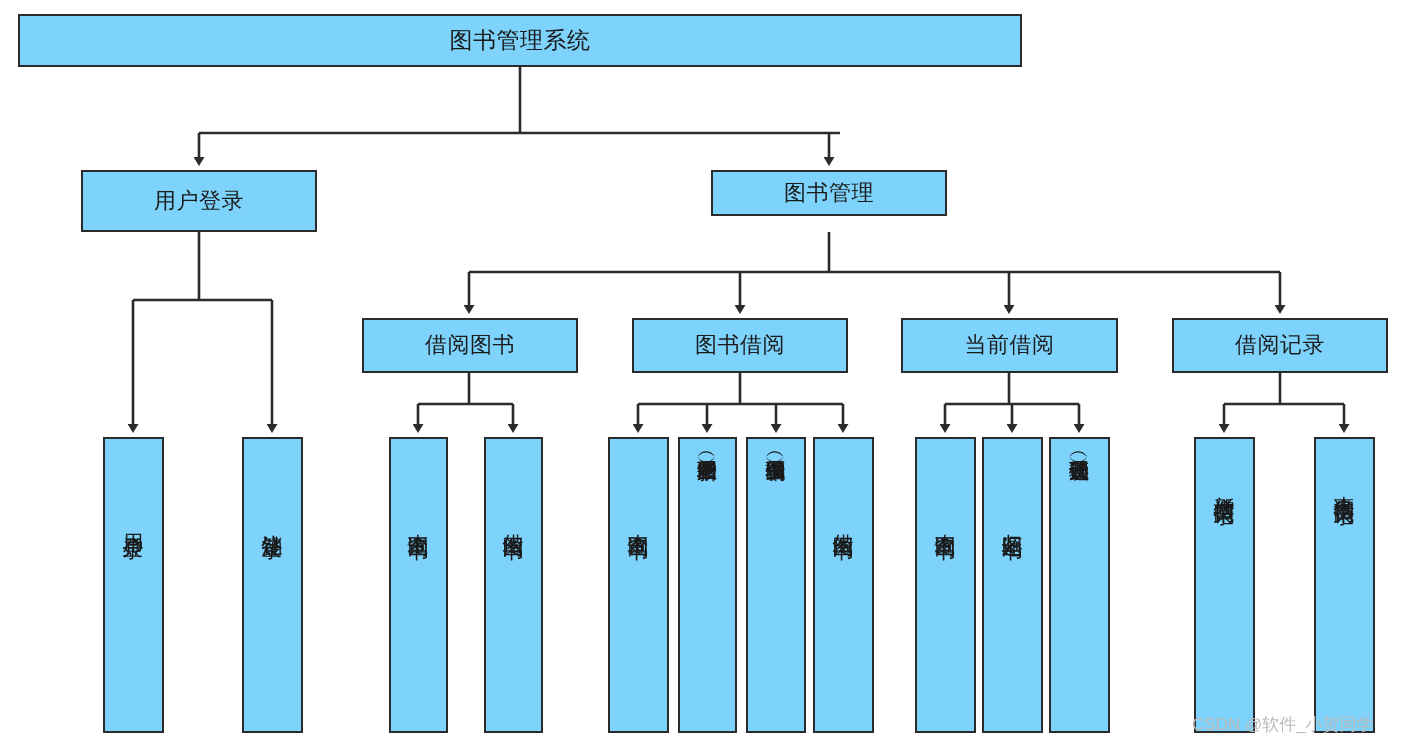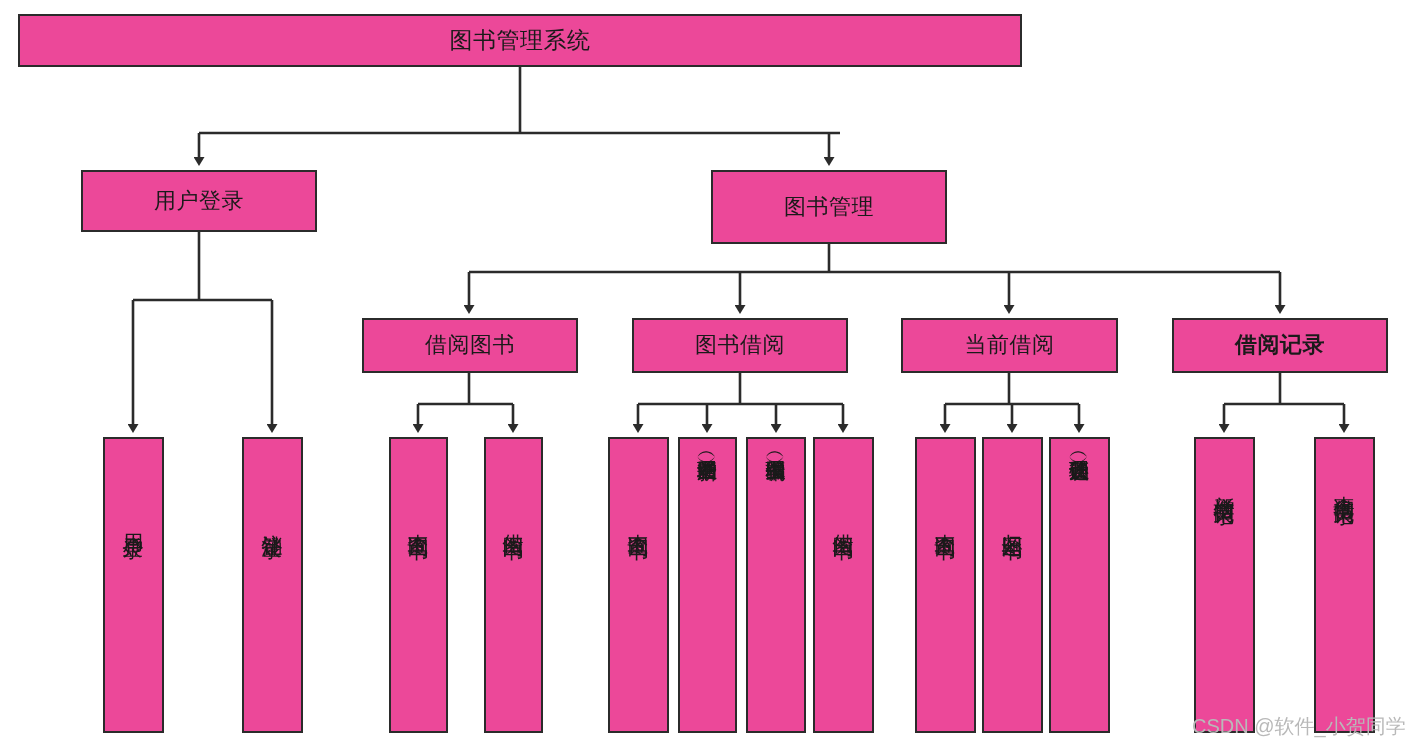--- a/index.html
+++ b/index.html
@@ -22,21 +22,21 @@
     position: absolute;
     left: 0;
     top: 0;
     width: 1405px;
     height: 747px;
     pointer-events: none;
   }
   .node {
     position: absolute;
     box-sizing: border-box;
-    background: #ec4899;
+    background: #7dd3fc;
     border: 2px solid #2b2b2b;
     display: flex;
     align-items: center;
     justify-content: center;
     color: #1a1a1a;
     z-index: 2;
   }
   .node .node-label {
     display: block;
     text-align: center;
@@ -64,21 +64,21 @@
     white-space: nowrap;
   }
   .node.vert.tall-text .node-label {
     font-size: 20px;
     letter-spacing: 0px;
   }
   .watermark {
     position: absolute;
     left: 1192px;
     top: 713px;
-    font-size: 20px;
+    font-size: 17px;
     color: #b9b9b9;
     white-space: nowrap;
     z-index: 5;
     font-family: "Liberation Sans", "DejaVu Sans", sans-serif;
   }
 </style>
 </head>
 <body>
 
 <div id="diagram-root">
@@ -133,34 +133,34 @@
     </g>
   </svg>
 
   <div class="node root horiz" style="left:18px; top:14px; width:1004px; height:53px;">
     <span class="node-label">图书管理系统</span>
   </div>
 
   <div class="node horiz" style="left:81px; top:170px; width:236px; height:62px;">
     <span class="node-label">用户登录</span>
   </div>
-  <div class="node horiz" style="left:711px; top:170px; width:236px; height:74px;">
+  <div class="node horiz" style="left:711px; top:170px; width:236px; height:46px;">
     <span class="node-label">图书管理</span>
   </div>
 
   <div class="node horiz" style="left:362px; top:318px; width:216px; height:55px;">
     <span class="node-label">借阅图书</span>
   </div>
   <div class="node horiz" style="left:901px; top:318px; width:217px; height:55px;">
     <span class="node-label">当前借阅</span>
   </div>
   <div class="node horiz" style="left:632px; top:318px; width:216px; height:55px;">
     <span class="node-label">图书借阅</span>
   </div>
-  <div class="node horiz" style="left:1172px; top:318px; width:216px; height:55px;font-weight:bold;">
+  <div class="node horiz" style="left:1172px; top:318px; width:216px; height:55px;">
     <span class="node-label">借阅记录</span>
   </div>
 
   <div class="node vert" style="left:103px; top:437px; width:61px; height:296px; padding-top:78px;">
     <span class="node-label">用户登录</span>
   </div>
   <div class="node vert" style="left:242px; top:437px; width:61px; height:296px; padding-top:78px;">
     <span class="node-label">注销登录</span>
   </div>
 

